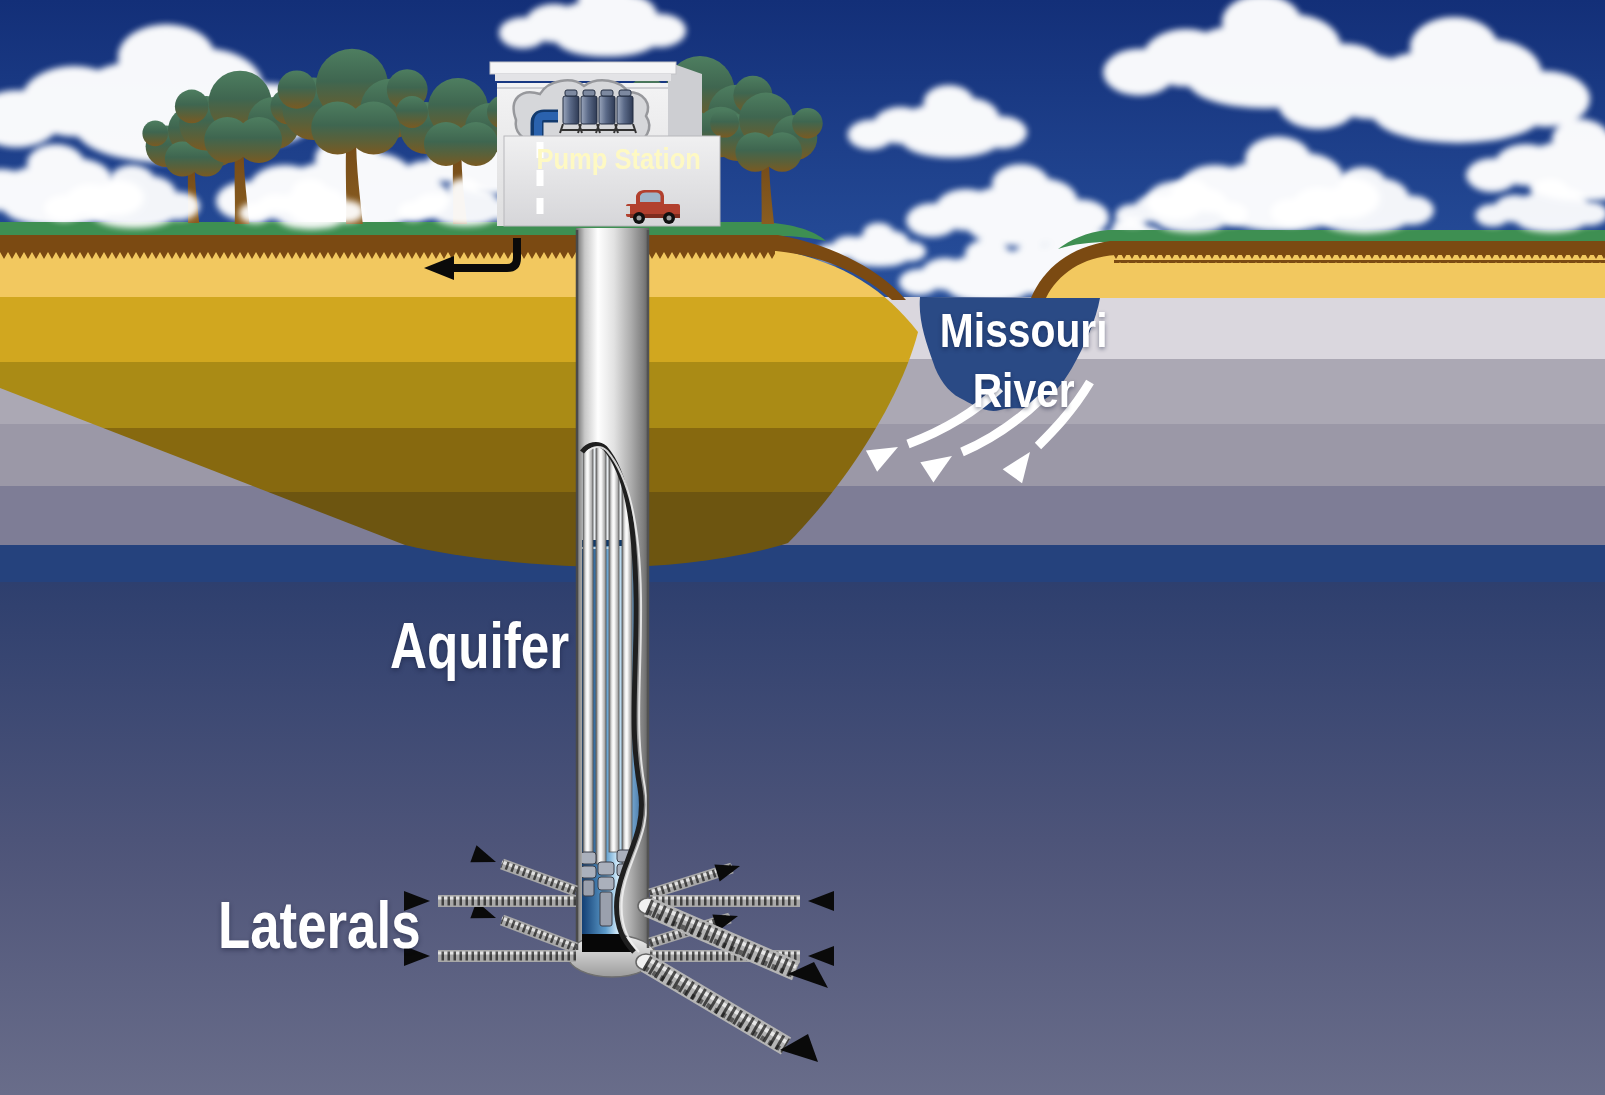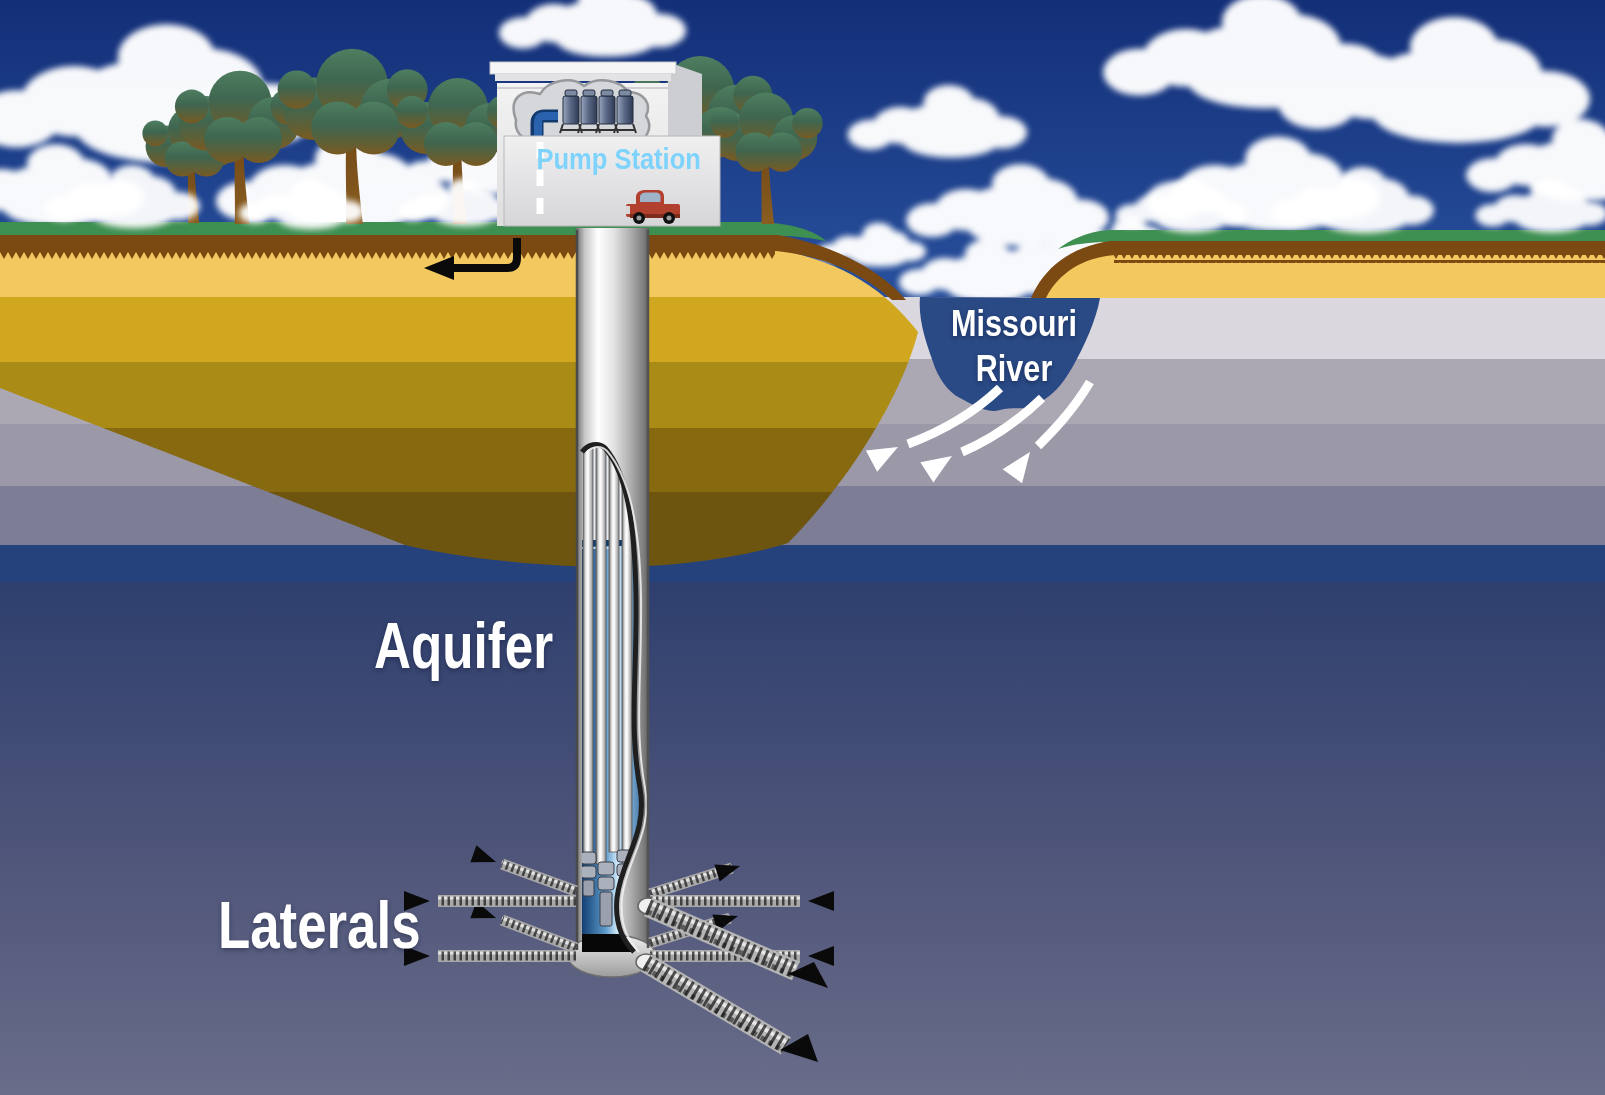--- a/index.html
+++ b/index.html
@@ -6,29 +6,29 @@
   .stage{
     position:relative;width:1605px;height:1095px;overflow:hidden;
     font-family:"Liberation Sans",sans-serif;background:#3a4a74;
   }
   .stage svg{position:absolute;left:0;top:0;}
   .lbl{position:absolute;font-weight:bold;white-space:pre;line-height:1;}
   .cx{display:inline-block;transform-origin:left center;}
   .cxc{display:inline-block;transform-origin:center center;}
   .lbl-toplant{left:46px;top:244px;font-size:41px;color:#0a0a0a;}
   .lbl-toplant .cx{transform:scaleX(.76);}
-  .lbl-pump{left:522px;top:142px;width:128px;text-align:center;font-size:30px;color:#7dd3fc;line-height:1.15;}
+  .lbl-pump{left:522px;top:142px;width:128px;text-align:center;font-size:30px;color:#fef9c3;line-height:1.15;}
   .lbl-pump .cxc{transform:scaleX(.85);}
   .lbl-caisson{left:598px;top:324px;width:224px;height:68px;background:#070707;color:#ffffff;
     font-size:52px;text-align:center;line-height:68px;}
   .lbl-caisson .cxc{transform:scaleX(.88);}
-  .lbl-river{left:925px;top:301px;width:178px;text-align:center;font-size:36px;color:#ffffff;
+  .lbl-river{left:925px;top:301px;width:178px;text-align:center;font-size:48px;color:#ffffff;
     line-height:1.25;text-shadow:0 2px 5px rgba(10,20,50,.45);}
   .lbl-river .cxc{transform:scaleX(.85);}
-  .lbl-aquifer{left:374px;top:614px;font-size:64px;color:#ffffff;text-shadow:0 2px 6px rgba(10,15,40,.4);}
+  .lbl-aquifer{left:390px;top:614px;font-size:64px;color:#ffffff;text-shadow:0 2px 6px rgba(10,15,40,.4);}
   .lbl-aquifer .cx{transform:scaleX(.8);}
   .lbl-laterals{left:218px;top:892px;font-size:66px;color:#ffffff;text-shadow:0 2px 6px rgba(10,15,40,.4);}
   .lbl-laterals .cx{transform:scaleX(.8);}
 </style>
 </head>
 <body>
 
 <div class="stage">
 <svg width="1605" height="1095" viewBox="0 0 1605 1095">
   <defs>

